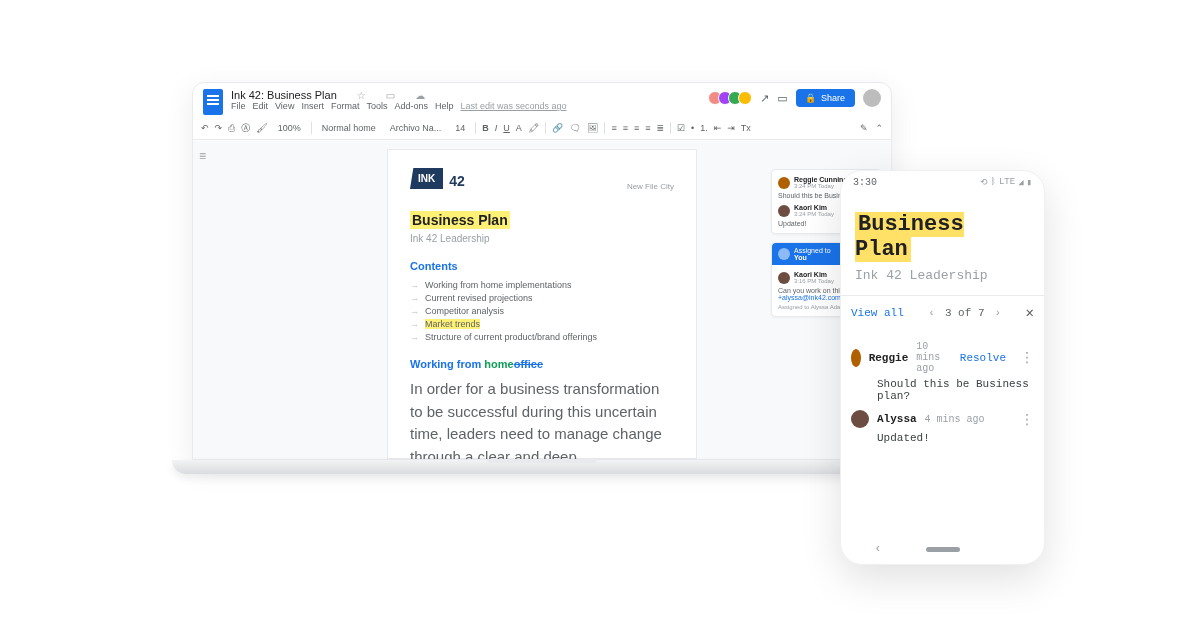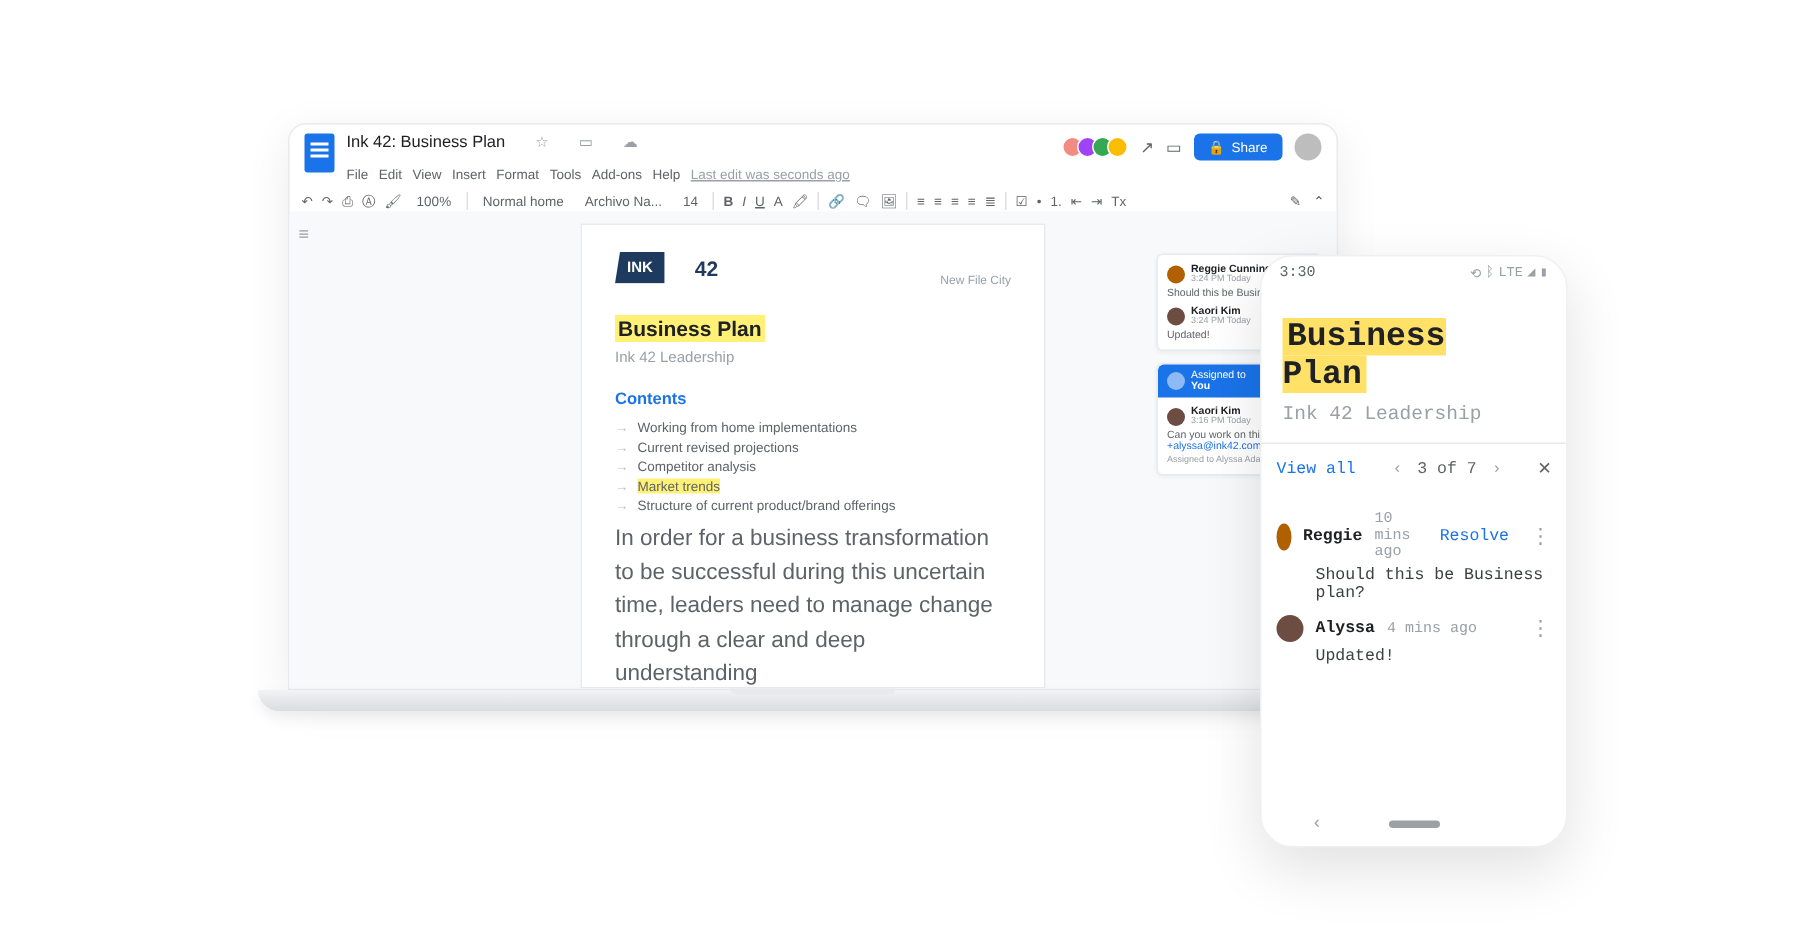--- a/index.html
+++ b/index.html
@@ -73,21 +73,21 @@
     top: 6px;
     right: 4px;
     height: 2px;
     background: #fff;
     box-shadow: 0 4px 0 #fff, 0 8px 0 #fff;
   }
   .title-col { flex: none; }
   .doc-title-row { display: flex; align-items: center; gap: 20px; }
   .doc-title { font-size: 11px; color: #202124; }
   .title-ico { font-size: 10px; color: #9aa0a6; }
-  .menubar { display: flex; gap: 7px; font-size: 9px; color: #5f6368; margin-top: 10px; justify-content: center; }
+  .menubar { display: flex; gap: 7px; font-size: 9px; color: #5f6368; margin-top: 0; justify-content: center; }
   .menubar span { cursor: pointer; }
   .menubar .last-edit { color: #9aa0a6; text-decoration: underline; }
 
   .title-right {
     margin-left: auto;
     display: flex;
     align-items: center;
     gap: 8px;
   }
   .presence { display: flex; }
@@ -149,21 +149,21 @@
     padding: 18px 22px;
     position: relative;
   }
   .page .locale {
     position: absolute;
     right: 22px;
     top: 32px;
     font-size: 8px;
     color: #9aa0a6;
   }
-  .logo-row { display: flex; align-items: center; gap: 20px; margin-bottom: 22px; }
+  .logo-row { display: flex; align-items: flex-end; gap: 6px; margin-bottom: 22px; }
   .logo-ink {
     background: #1f3a5f;
     color: #fff;
     font-weight: 700;
     font-size: 10px;
     padding: 5px 8px;
     position: relative;
     clip-path: polygon(10% 0, 100% 0, 100% 100%, 0 100%);
   }
   .logo-42 { color: #1f3a5f; font-weight: 700; font-size: 14px; }
@@ -416,20 +416,23 @@
             </div>
           <div class="toc-row hl">
               <span class="toc-arrow">→</span>
               <span class="label">Market trends</span>
             </div>
           <div class="toc-row">
               <span class="toc-arrow">→</span>
               <span class="label">Structure of current product/brand offerings</span>
             </div>
         </div>
+        <div class="h-section">
+          <span>Working from </span><span class="green">home</span><span class="strike">office</span>
+        </div>
         <div class="body-text">In order for a business transformation to be successful during this uncertain time, leaders need to manage change through a clear and deep understanding</div>
       </div>
     </div>
 
     <div class="comments-col">
       <div class="card">
         <span class="check">✓</span>
         <div class="row1">
           <div class="av2" style="background:#b06000"></div>
           <div>

